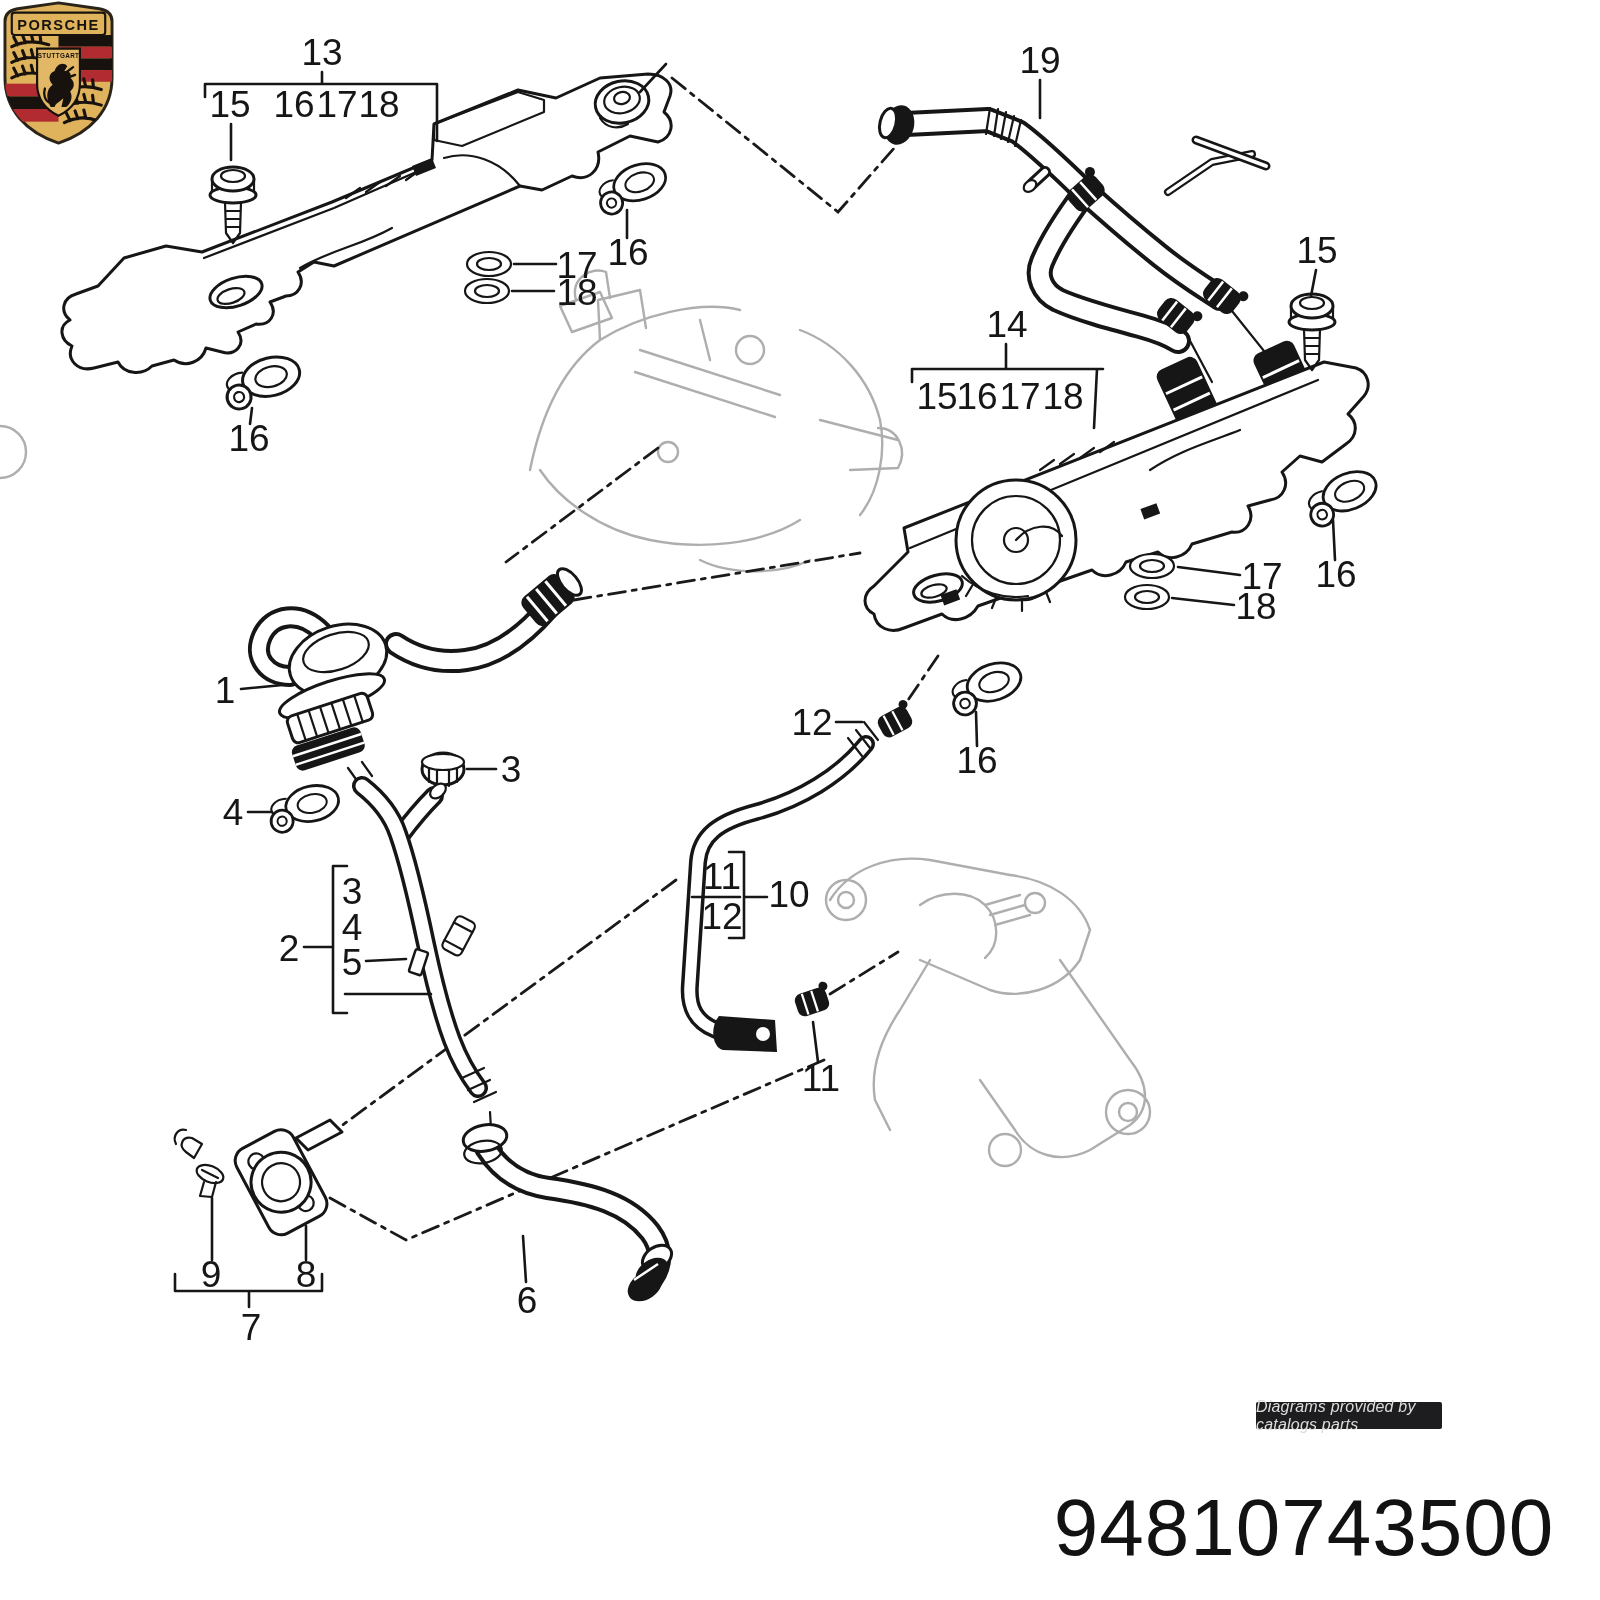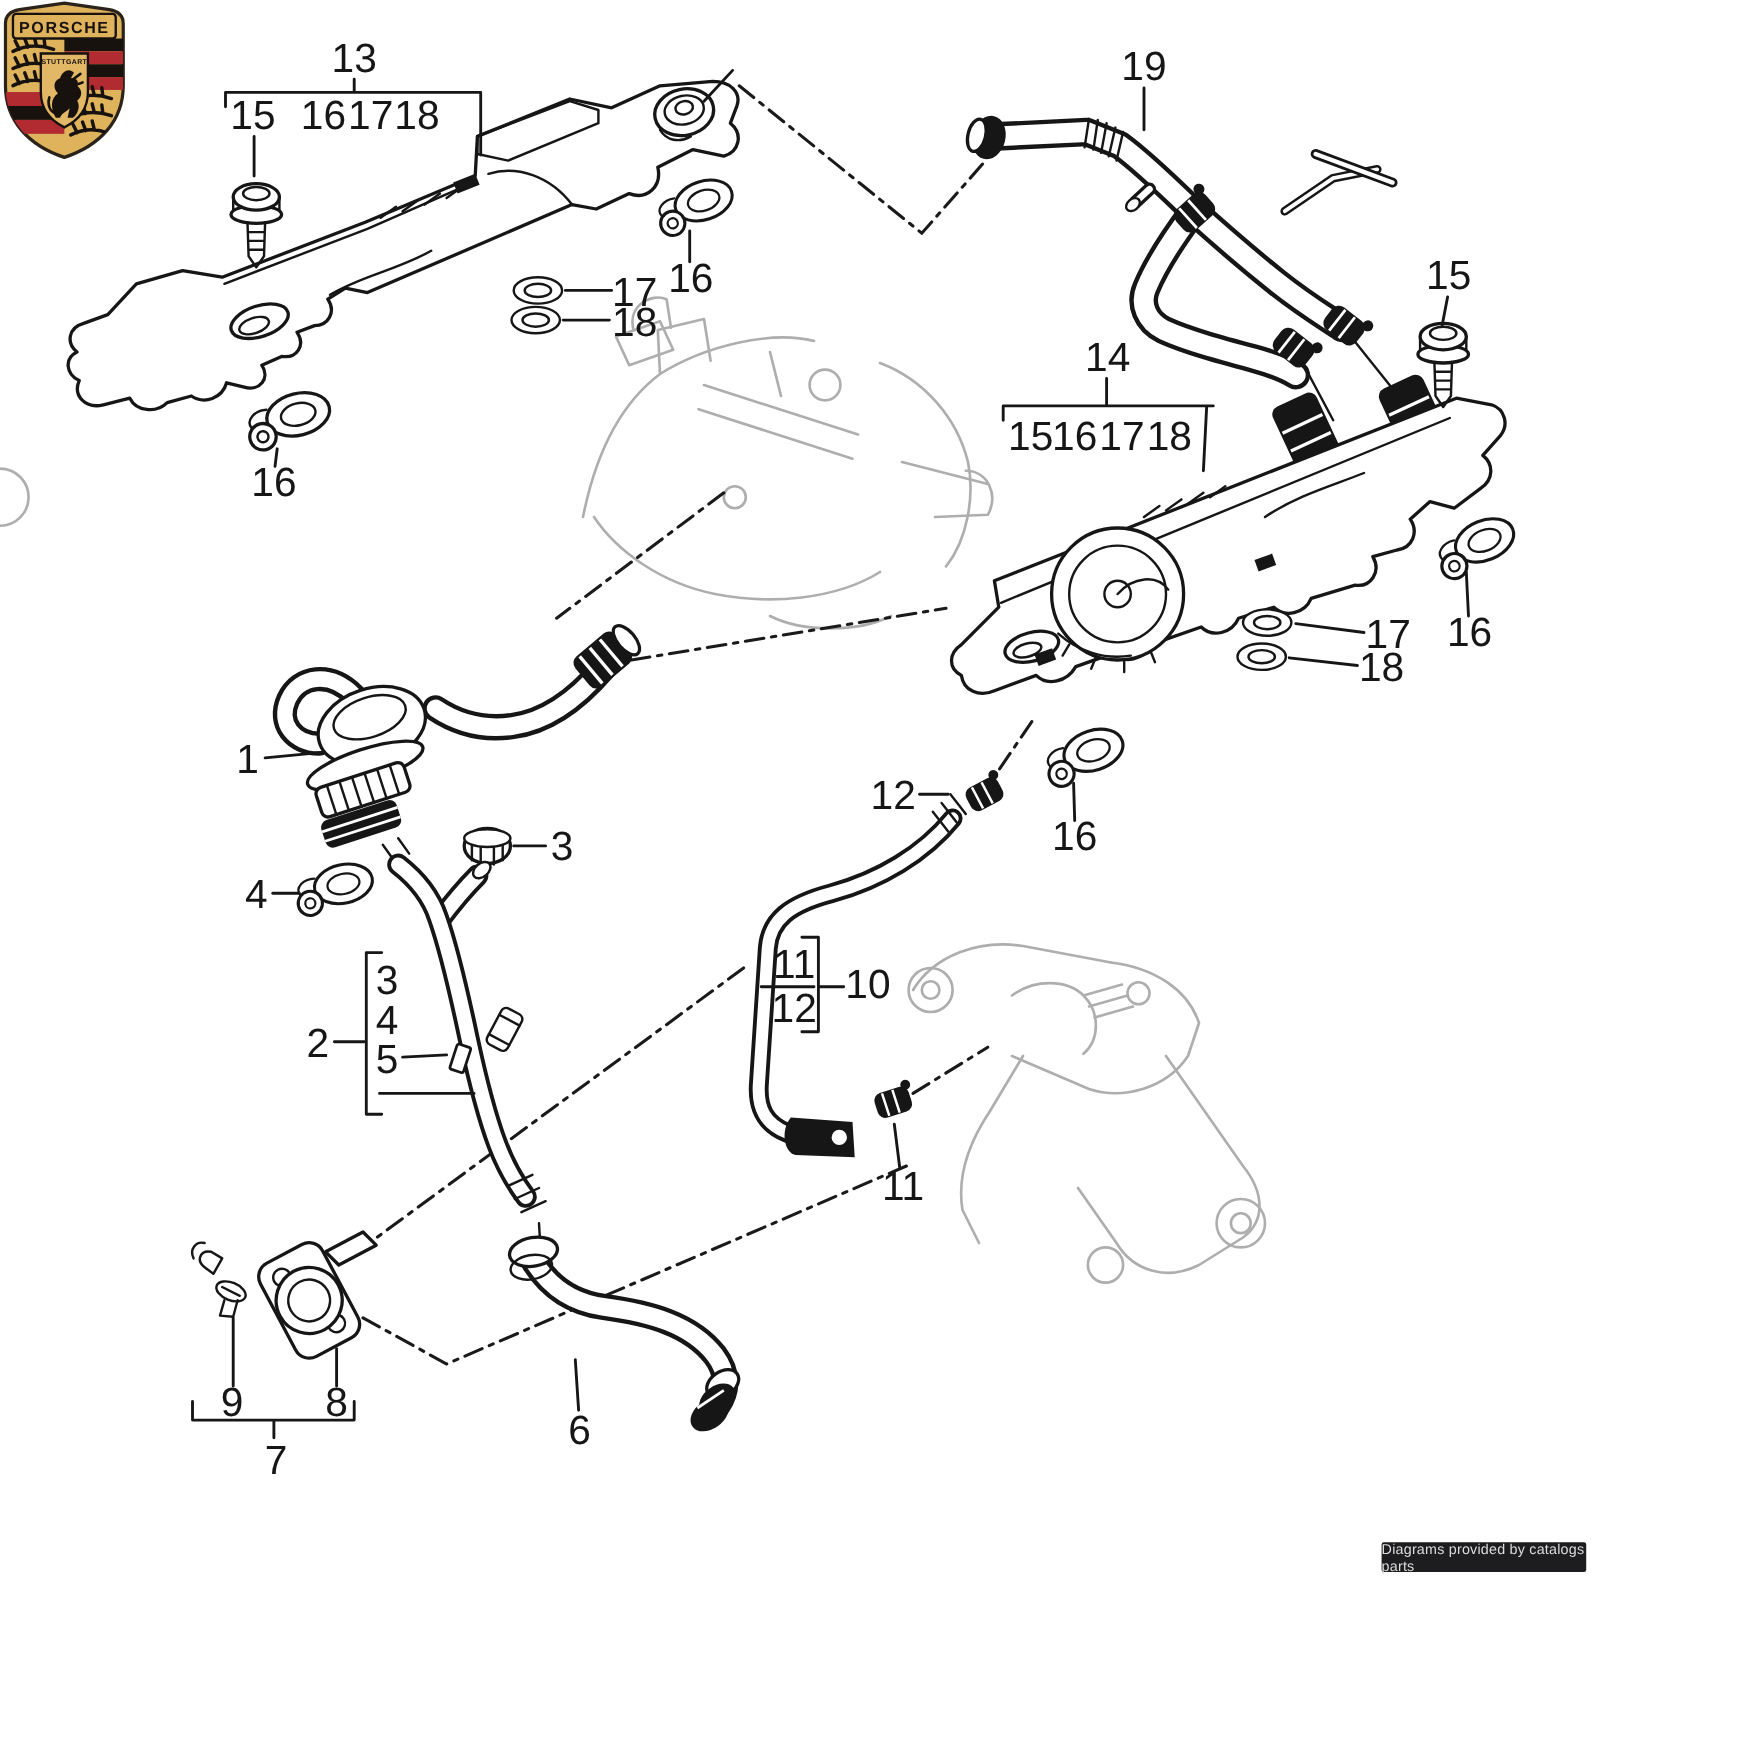--- a/index.html
+++ b/index.html
@@ -12,21 +12,21 @@
   .ink2{stroke:#161616;fill:none;stroke-width:2.2;stroke-linecap:round;stroke-linejoin:round;}
   .lead{stroke:#161616;fill:none;stroke-width:2.6;stroke-linecap:round;}
   .dash{stroke:#1a1a1a;fill:none;stroke-width:2.8;stroke-dasharray:17 7 4 7;stroke-linecap:round;}
   .ref{stroke:#aeaeae;fill:none;stroke-width:2.4;stroke-linecap:round;stroke-linejoin:round;}
   .wfill{fill:#ffffff;}
   .bfill{fill:#161616;}
   .tubeO{stroke:#161616;fill:none;stroke-linecap:round;stroke-linejoin:round;}
   .tubeI{stroke:#ffffff;fill:none;stroke-linecap:round;stroke-linejoin:round;}
   .watermark{position:absolute;left:1256px;top:1402px;width:186px;height:27px;
     display:flex;align-items:center;justify-content:center;border-radius:2px;}
-  .watermark span{font-size:13px;letter-spacing:.2px;}
+  .watermark span{font-size:16px;letter-spacing:.2px;font-style:italic;}
   .part-number{position:absolute;left:1012px;top:1482px;width:584px;text-align:center;
     font-size:80px;letter-spacing:1px;color:#121212;white-space:nowrap;}
   .crest{position:absolute;left:7px;top:1453px;}
 </style>
 </head>
 <body>
 
 <div class="stage">
 
 <svg width="1600" height="1600" viewBox="0 0 1600 1600">
@@ -390,20 +390,21 @@
         <text x="211" y="1287" class="callout">9</text>
         <text x="306" y="1287" class="callout">8</text>
         <text x="251" y="1340" class="callout">7</text>
       </g>
 </svg>
 
 <div class="watermark" style="background: rgb(29, 29, 31); color: rgb(220, 220, 220);">
   <span>Diagrams provided by catalogs parts</span>
 </div>
 
+<div class="part-number">94810743500</div>
 
 <svg class="crest" width="117" height="146" viewBox="0 0 120 150">
   <defs>
     <clipPath id="shieldClip">
       <path d="M60,3 L102,9 C111,10.5 115,15 115,22 L115,80 C115,113 93,136 60,147 C27,136 5,113 5,80 L5,22 C5,15 9,10.5 18,9 Z"></path>
     </clipPath>
   </defs>
   <path d="M60,3 L102,9 C111,10.5 115,15 115,22 L115,80 C115,113 93,136 60,147 C27,136 5,113 5,80 L5,22 C5,15 9,10.5 18,9 Z" fill="#dfb25c" stroke="#2a231a" stroke-width="3"></path>
   <g clip-path="url(#shieldClip)">
 

